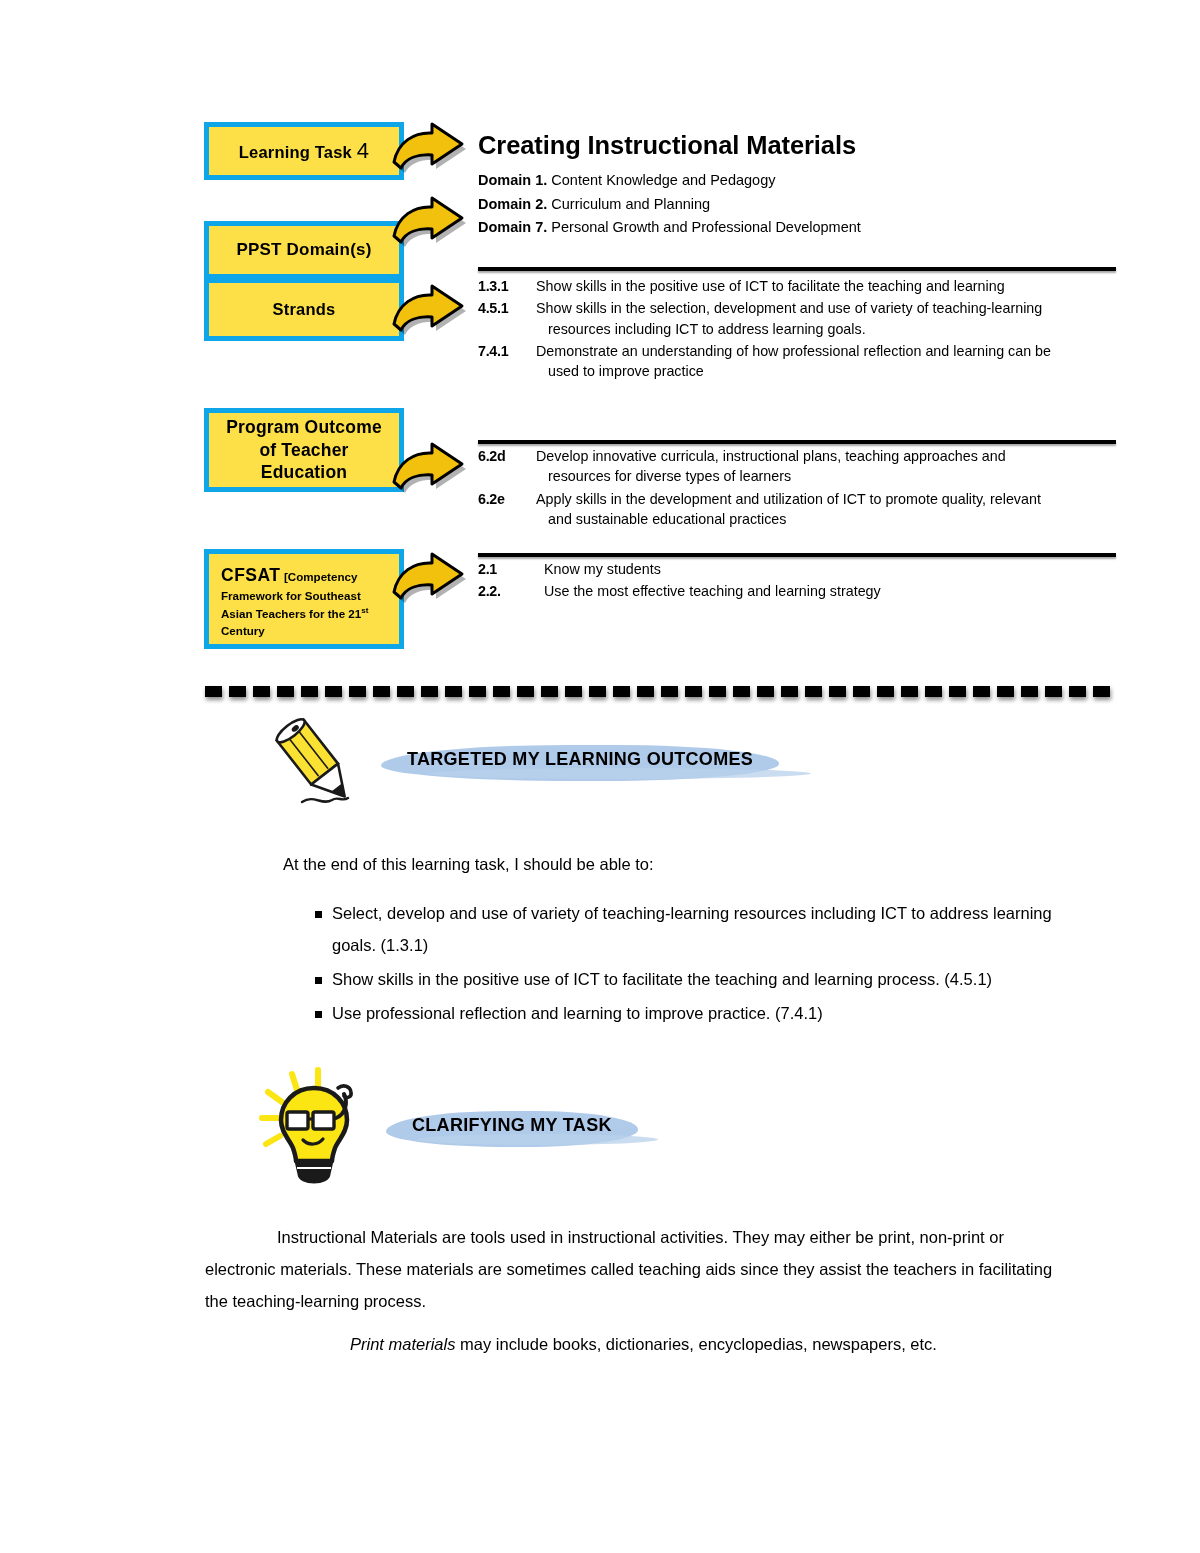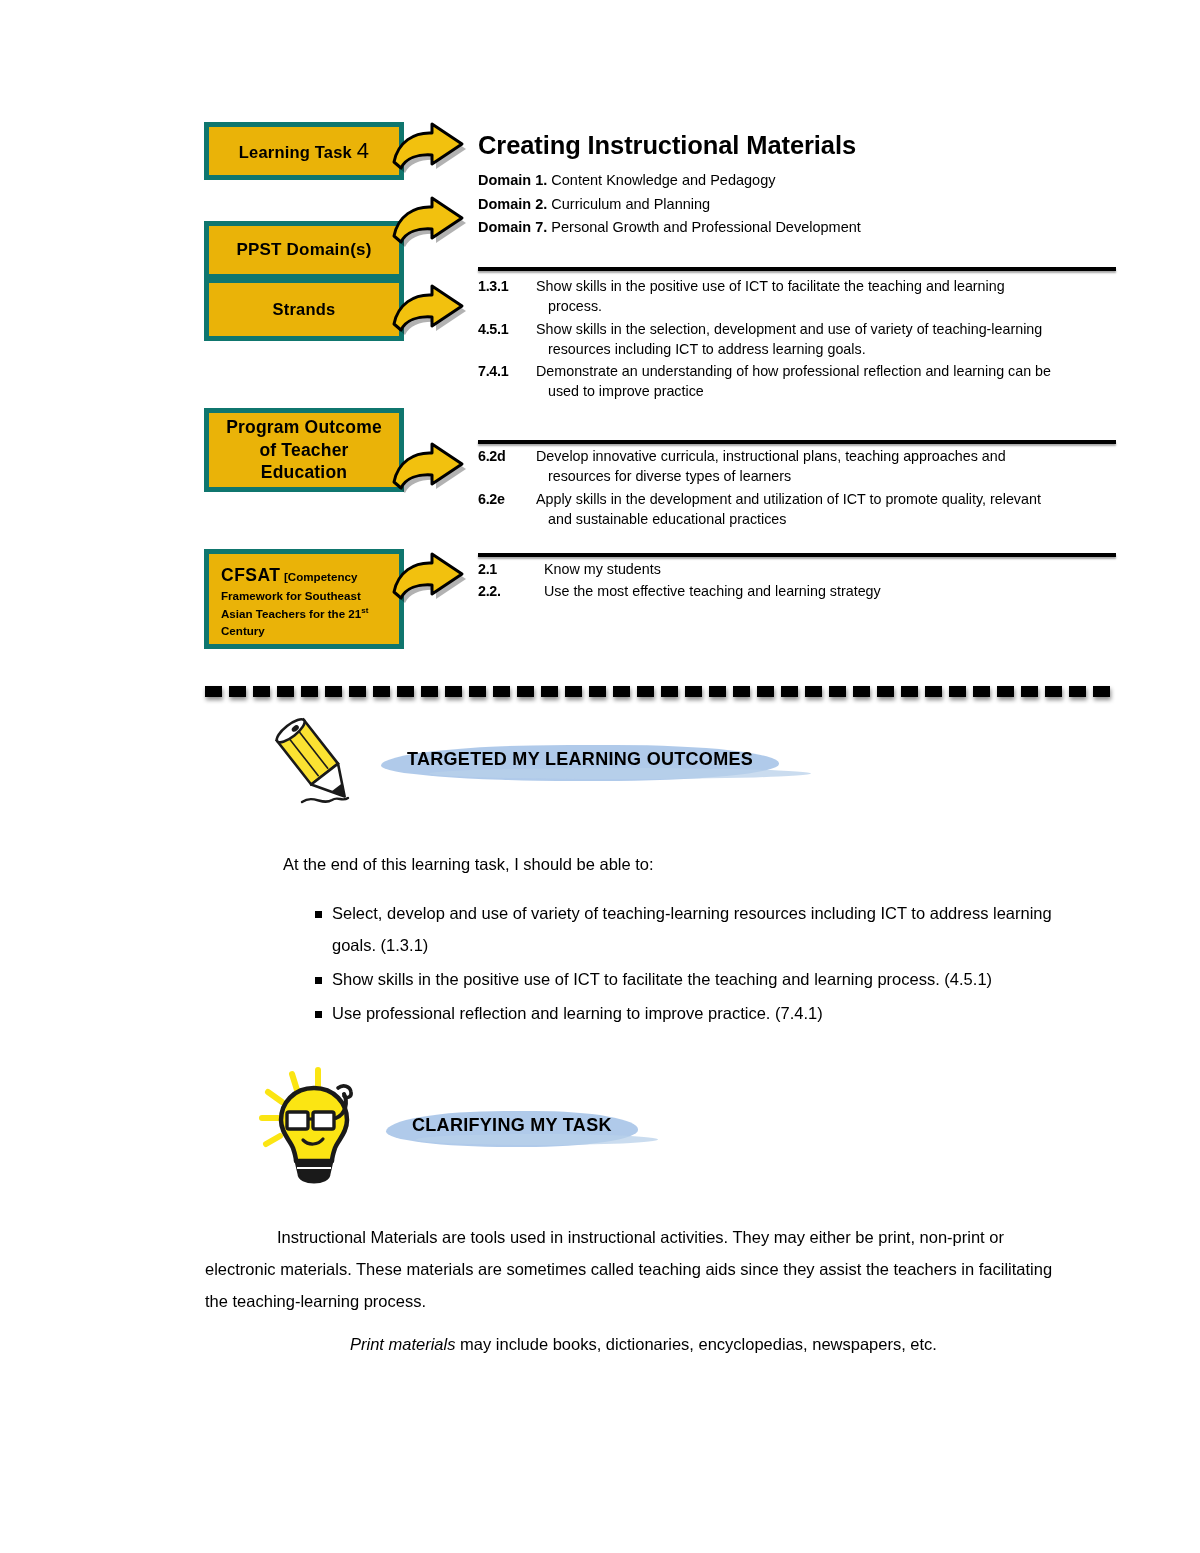--- a/index.html
+++ b/index.html
@@ -19,22 +19,22 @@
     background: #ffffff;
     overflow: hidden;
   }
 
   
   .label-box {
     position: absolute;
     left: 204px;
     width: 200px;
     box-sizing: border-box;
-    border: 5px solid #0f766e;
-    background: #eab308;
+    border: 5px solid #0ea5e9;
+    background: #fde047;
     display: flex;
     align-items: center;
     justify-content: center;
     text-align: center;
     z-index: 3;
   }
   .label-box .boxtext {
     font-weight: bold;
     letter-spacing: 0.2px;
     line-height: 1.28;
@@ -324,21 +324,20 @@
       <span>Personal Growth and Professional Development</span>
     </div>
   </div>
 
   <div class="right-col" id="strands-block">
     <hr class="hrule">
     <div class="num-row">
       <div class="code">1.3.1</div>
       <div class="txt">
         <span>Show skills in the positive use of ICT to facilitate the teaching and learning</span>
-        <span class="cont">process.</span>
       </div>
     </div>
     <div class="num-row">
       <div class="code">4.5.1</div>
       <div class="txt">
         <span>Show skills in the selection, development and use of variety of teaching-learning</span>
         <span class="cont">resources including ICT to address learning goals.</span>
       </div>
     </div>
     <div class="num-row">

